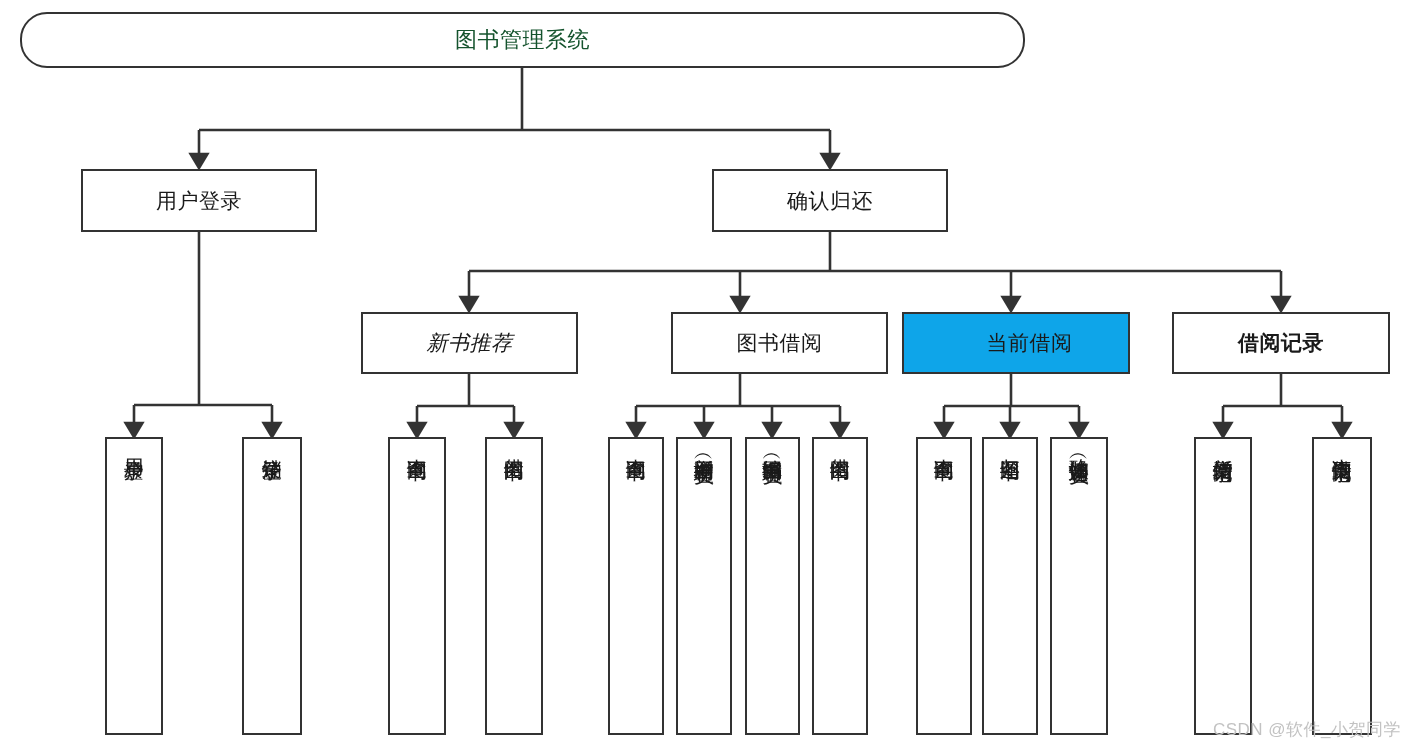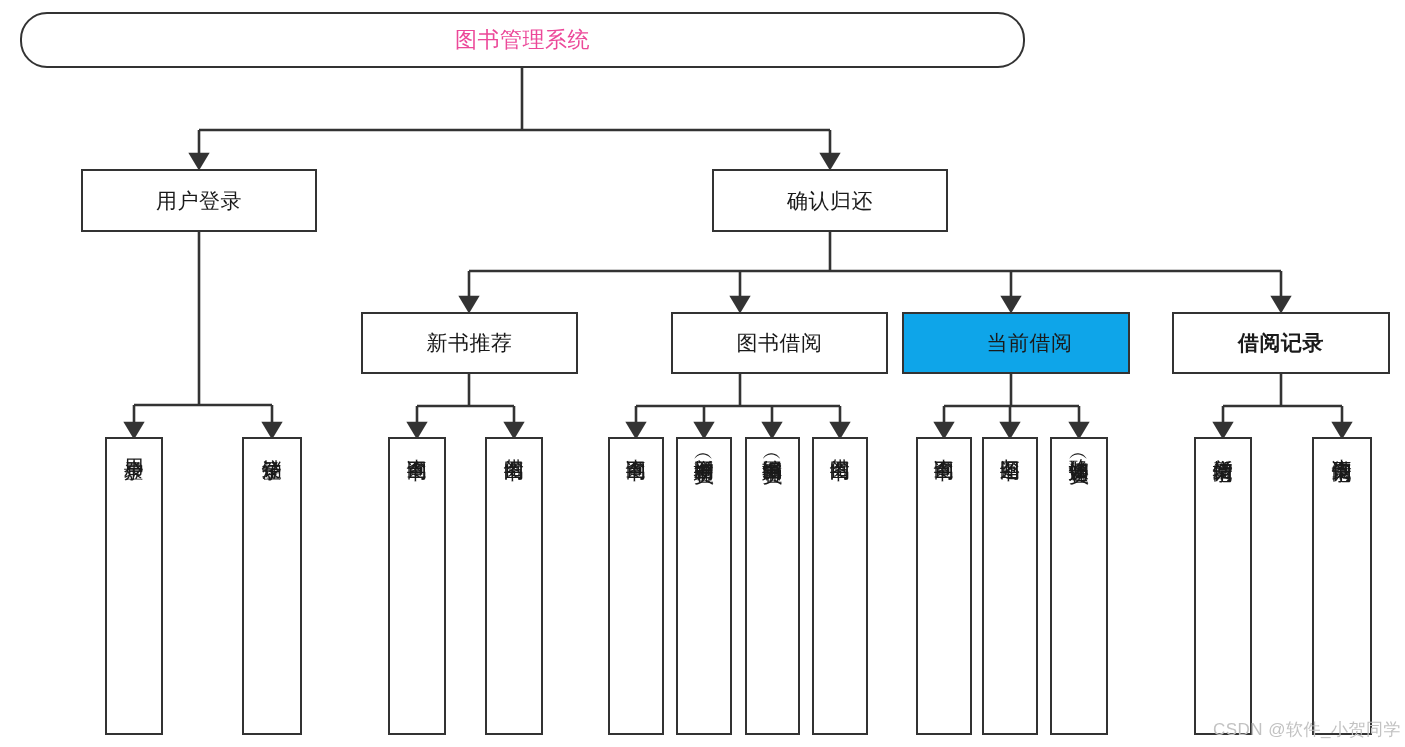--- a/index.html
+++ b/index.html
@@ -122,26 +122,26 @@
       <path d="M1010,406 L1010,429" marker-end="url(#arrowhead)"></path>
       <path d="M1079,406 L1079,429" marker-end="url(#arrowhead)"></path>
 
       <path d="M1281,374 L1281,406"></path>
       <path d="M1223,406 L1342,406"></path>
       <path d="M1223,406 L1223,429" marker-end="url(#arrowhead)"></path>
       <path d="M1342,406 L1342,429" marker-end="url(#arrowhead)"></path>
     </g>
   </svg>
 
-  <div class="node horizontal root" style="left: 20px; top: 12px; width: 1005px; height: 56px; border-color: rgb(51, 51, 51); background: rgb(255, 255, 255); color: #ec4899; border-radius: 27px;">图书管理系统</div>
+  <div class="node horizontal root" style="left: 20px; top: 12px; width: 1005px; height: 56px; border-color: rgb(51, 51, 51); background: rgb(255, 255, 255); color: #14532d; border-radius: 27px;">图书管理系统</div>
 
   <div class="node horizontal" style="left: 81px; top: 169px; width: 236px; height: 63px; border-color: rgb(51, 51, 51); background: rgb(255, 255, 255); color: rgb(26, 26, 26);">用户登录</div>
   <div class="node horizontal" style="left: 712px; top: 169px; width: 236px; height: 63px; border-color: rgb(51, 51, 51); background: rgb(255, 255, 255); color: rgb(26, 26, 26);">确认归还</div>
 
-  <div class="node horizontal" style="left: 361px; top: 312px; width: 217px; height: 62px; border-color: rgb(51, 51, 51); background: rgb(255, 255, 255); color: rgb(26, 26, 26);">新书推荐</div>
+  <div class="node horizontal" style="left: 361px; top: 312px; width: 217px; height: 62px; border-color: rgb(51, 51, 51); background: rgb(255, 255, 255); color: rgb(26, 26, 26); font-style: italic;">新书推荐</div>
   <div class="node horizontal" style="left: 632px; top: 312px; width: 217px; height: 62px; border-color: rgb(51, 51, 51); background: rgb(255, 255, 255); color: rgb(26, 26, 26); margin-left: 39px;">图书借阅</div>
   <div class="node horizontal" style="left: 902px; top: 312px; width: 228px; height: 62px; border-color: rgb(51, 51, 51); background: #0ea5e9; color: rgb(26, 26, 26); padding-left: 27px;">当前借阅</div>
   <div class="node horizontal" style="left: 1172px; top: 312px; width: 218px; height: 62px; border-color: rgb(51, 51, 51); background: rgb(255, 255, 255); color: rgb(26, 26, 26); font-weight: bold;">借阅记录</div>
 
   <div class="node vertical" style="left: 105px; top: 437px; width: 58px; height: 298px; border-color: rgb(51, 51, 51); background: rgb(255, 255, 255); color: rgb(26, 26, 26);">
     <span class="vtext">用户登录</span>
   </div>
   <div class="node vertical" style="left: 242px; top: 437px; width: 60px; height: 298px; border-color: rgb(51, 51, 51); background: rgb(255, 255, 255); color: rgb(26, 26, 26);">
     <span class="vtext">注销登录</span>
   </div>

